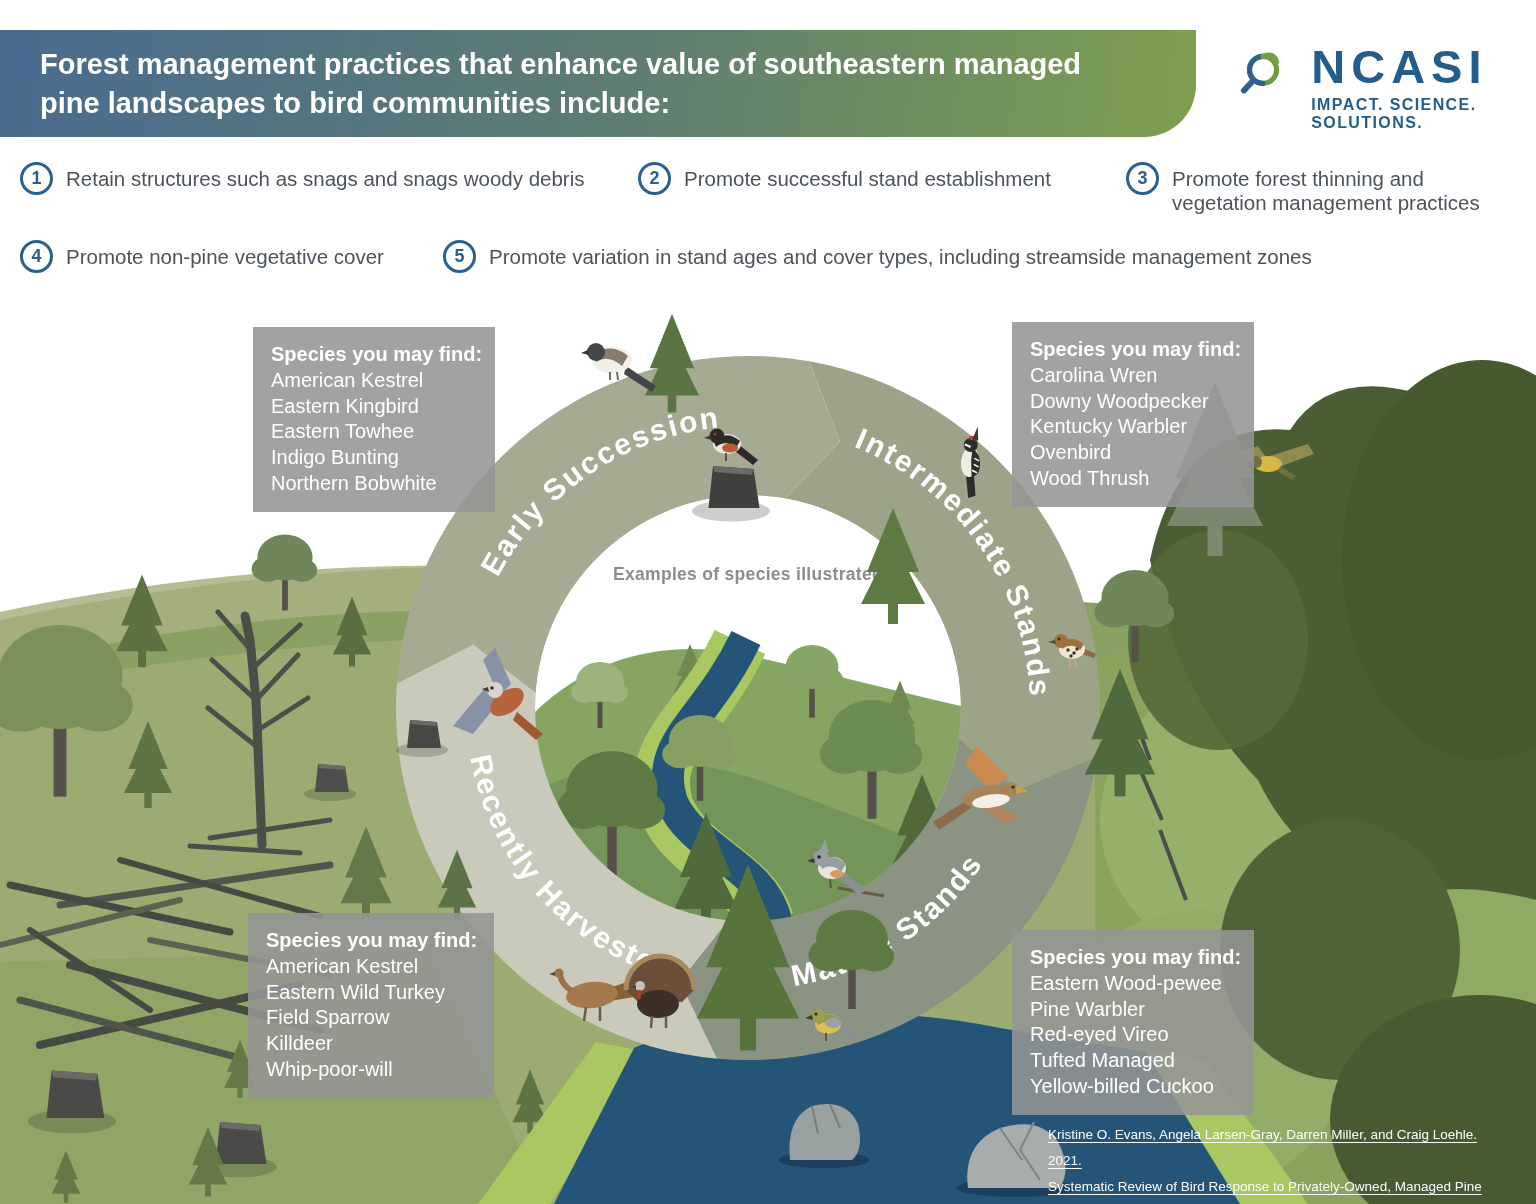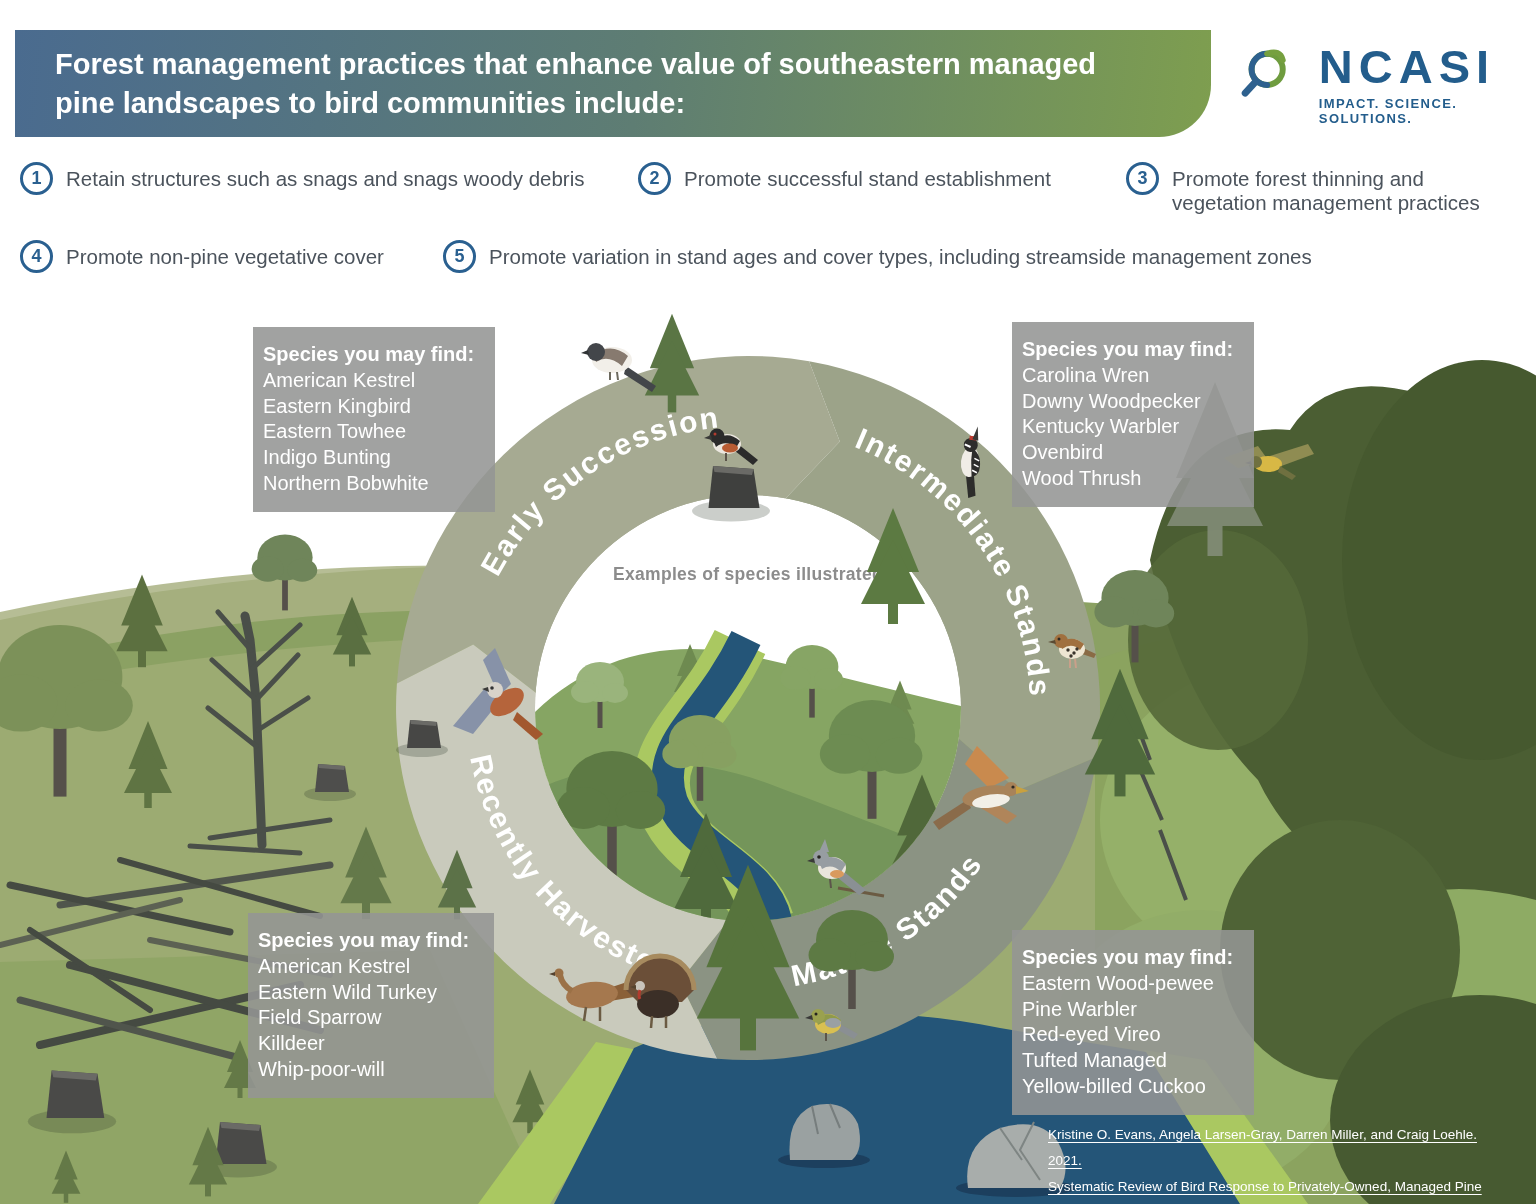--- a/index.html
+++ b/index.html
@@ -1,35 +1,35 @@
 <!DOCTYPE html>
 <html><head>
 <meta charset="utf-8">
 <style>
   html,body{margin:0;padding:0;background:#fff;font-family:"Liberation Sans",sans-serif;}
   .canvas{position:relative;width:1536px;height:1204px;overflow:hidden;background:#fff;}
   .bg{position:absolute;left:0;top:0;}
   .bg text{font-family:"Liberation Sans",sans-serif;}
   .ring-label{font-size:30px;font-weight:bold;fill:#ffffff;letter-spacing:2px;}
   .center-note{font-size:17.5px;font-weight:bold;fill:#8c8c8c;letter-spacing:.3px;}
-  .banner{position:absolute;left:15px;top:30px;width:1196px;height:107px;box-sizing:border-box;
+  .banner{position:absolute;left:0;top:30px;width:1196px;height:107px;box-sizing:border-box;
     border-bottom-right-radius:52px;padding:15px 0 0 40px;
     background:linear-gradient(96deg,#4a6b8f 0%,#5e7d73 52%,#7e9e4f 100%);
     color:#fff;font-weight:bold;font-size:29px;line-height:39px;}
   .logo{position:absolute;left:1236px;top:42px;display:flex;gap:26px;align-items:flex-start;}
   .logo-col{display:flex;flex-direction:column;}
   .logo-name{font-weight:bold;font-size:47px;letter-spacing:6px;color:#235d8c;line-height:50px;}
-  .logo-tag{font-weight:bold;font-size:13px;letter-spacing:1.4px;color:#235d8c;margin-top:4px;}
+  .logo-tag{font-weight:bold;font-size:16px;letter-spacing:1.4px;color:#235d8c;margin-top:4px;}
   .practice{position:absolute;display:flex;gap:13px;color:#4b535c;font-size:20.5px;}
   .pnum{flex:0 0 auto;width:33px;height:33px;border:3.5px solid #2a6090;border-radius:50%;
     color:#2a6090;font-weight:bold;font-size:18px;box-sizing:border-box;background:#fff;
     display:grid;place-items:center;}
   .ptxt{padding-top:5px;}
   .spbox{position:absolute;background:rgba(148,149,148,0.88);color:#fff;
-    padding:15px 10px 15px 10px;font-size:20px;line-height:25.8px;box-sizing:border-box;}
+    padding:15px 10px 15px 18px;font-size:20px;line-height:25.8px;box-sizing:border-box;}
   .sptitle{font-weight:bold;}
   .citation{position:absolute;left:1048px;top:1122px;width:460px;color:#fff;
     font-size:13.5px;line-height:26px;}
   .citation div{text-decoration:underline;text-underline-offset:3px;}
 </style>
 </head>
 <body>
 
 <div class="canvas">
 

